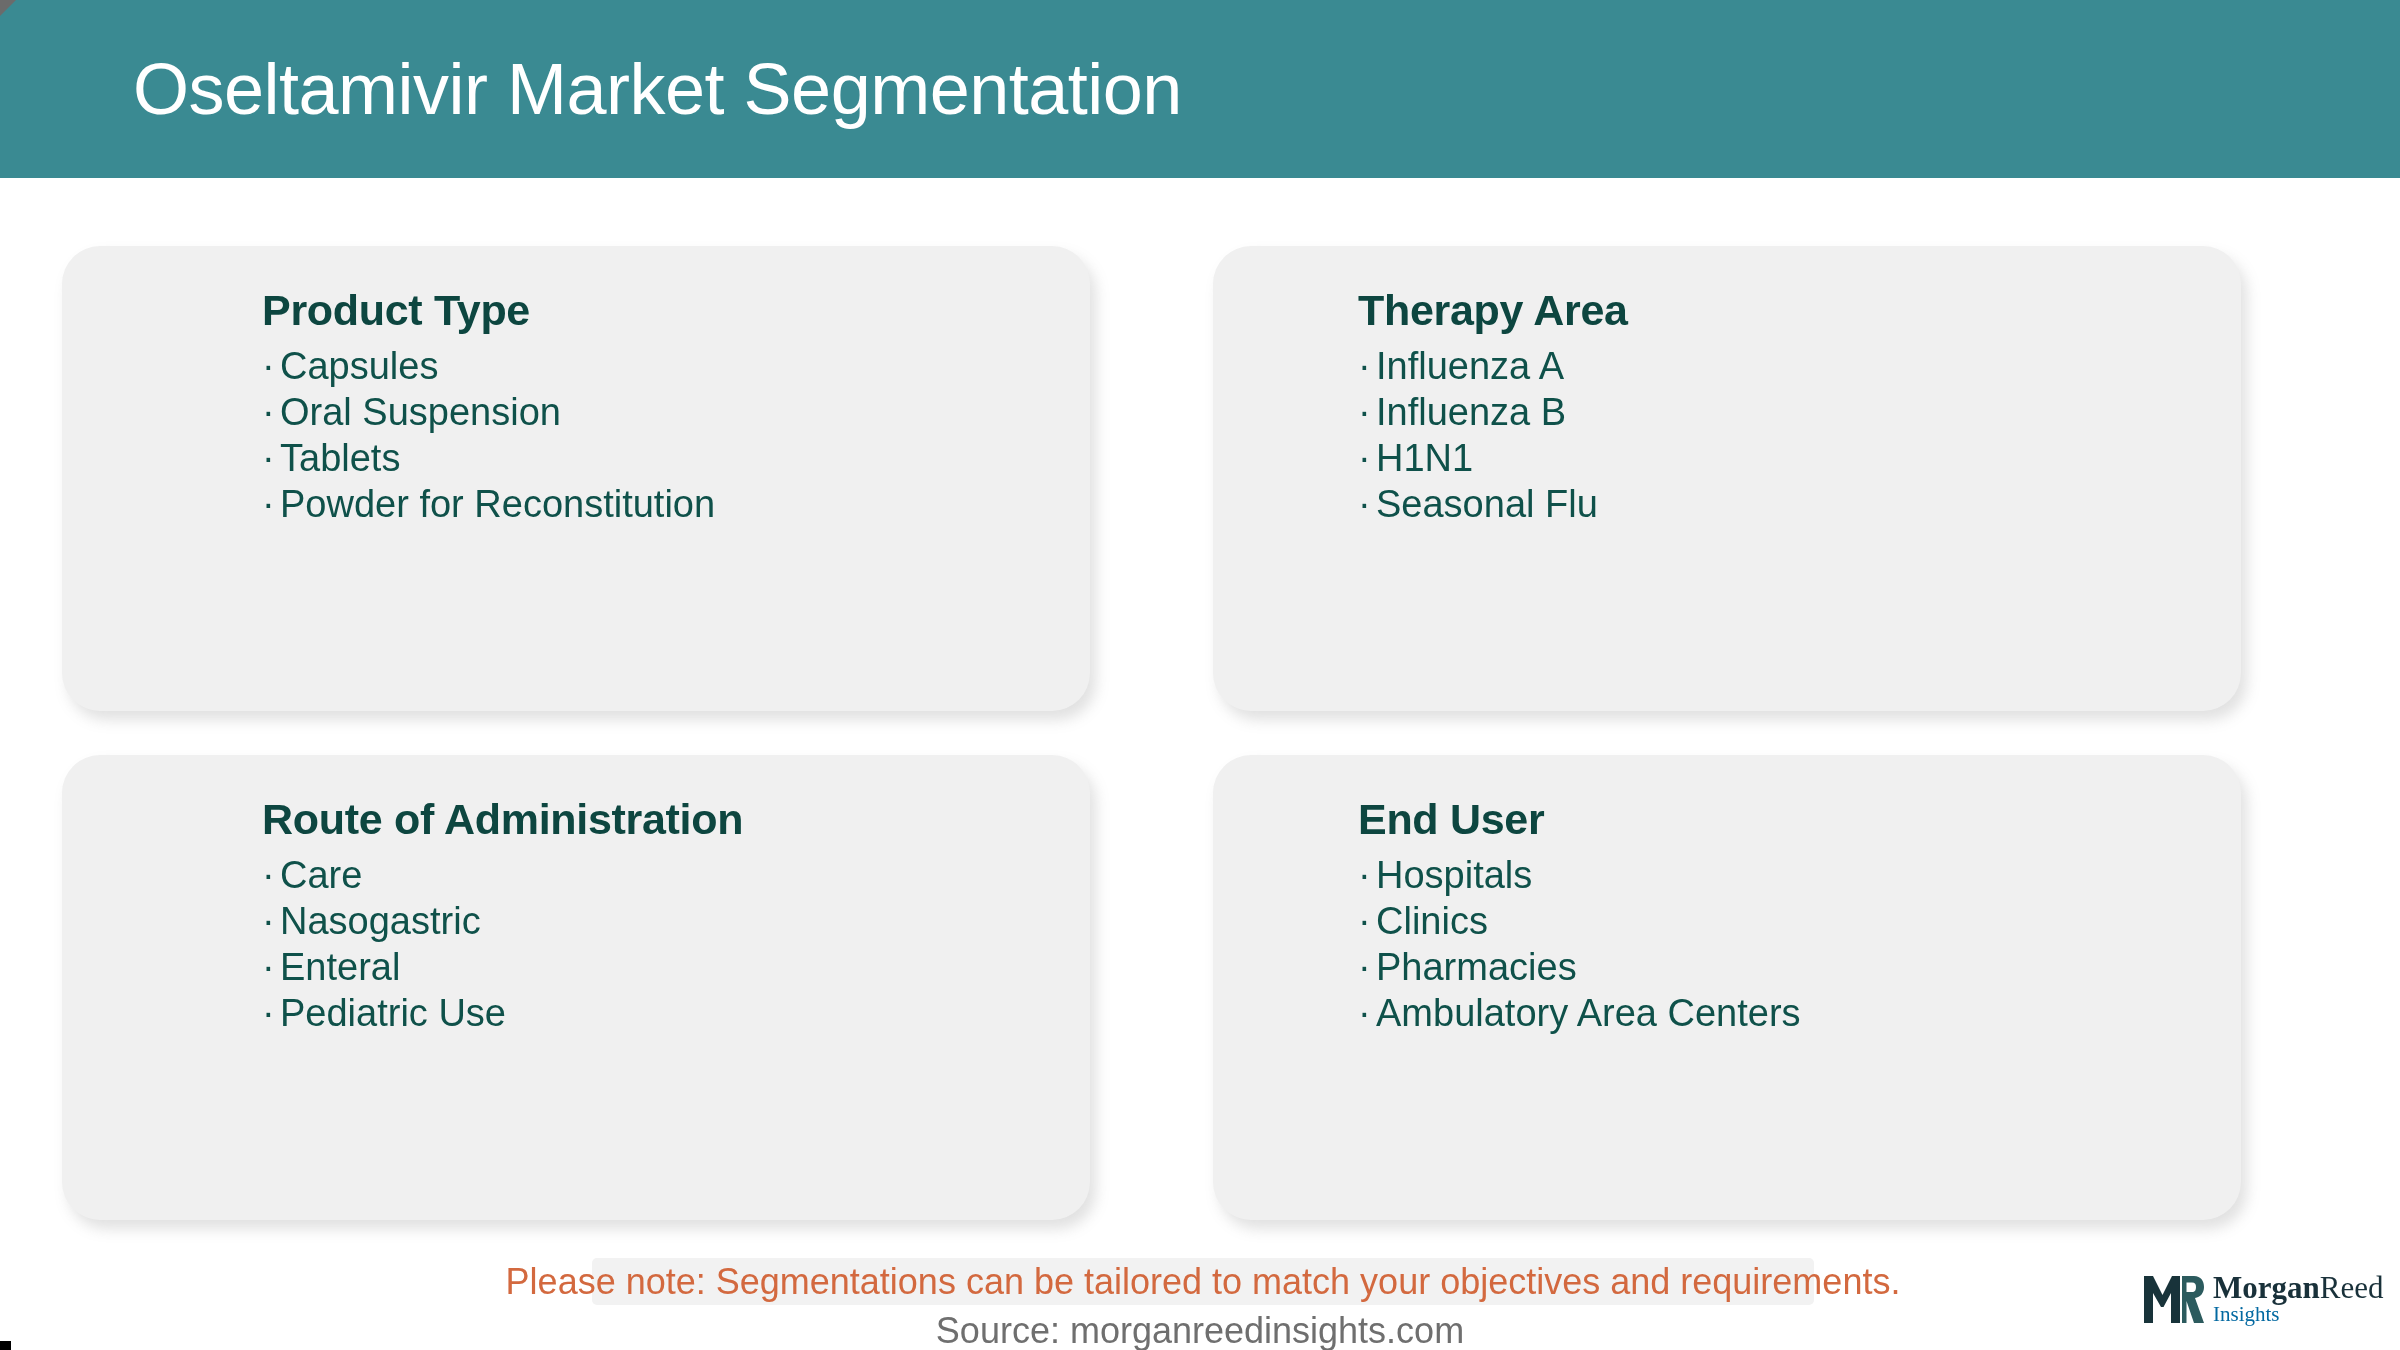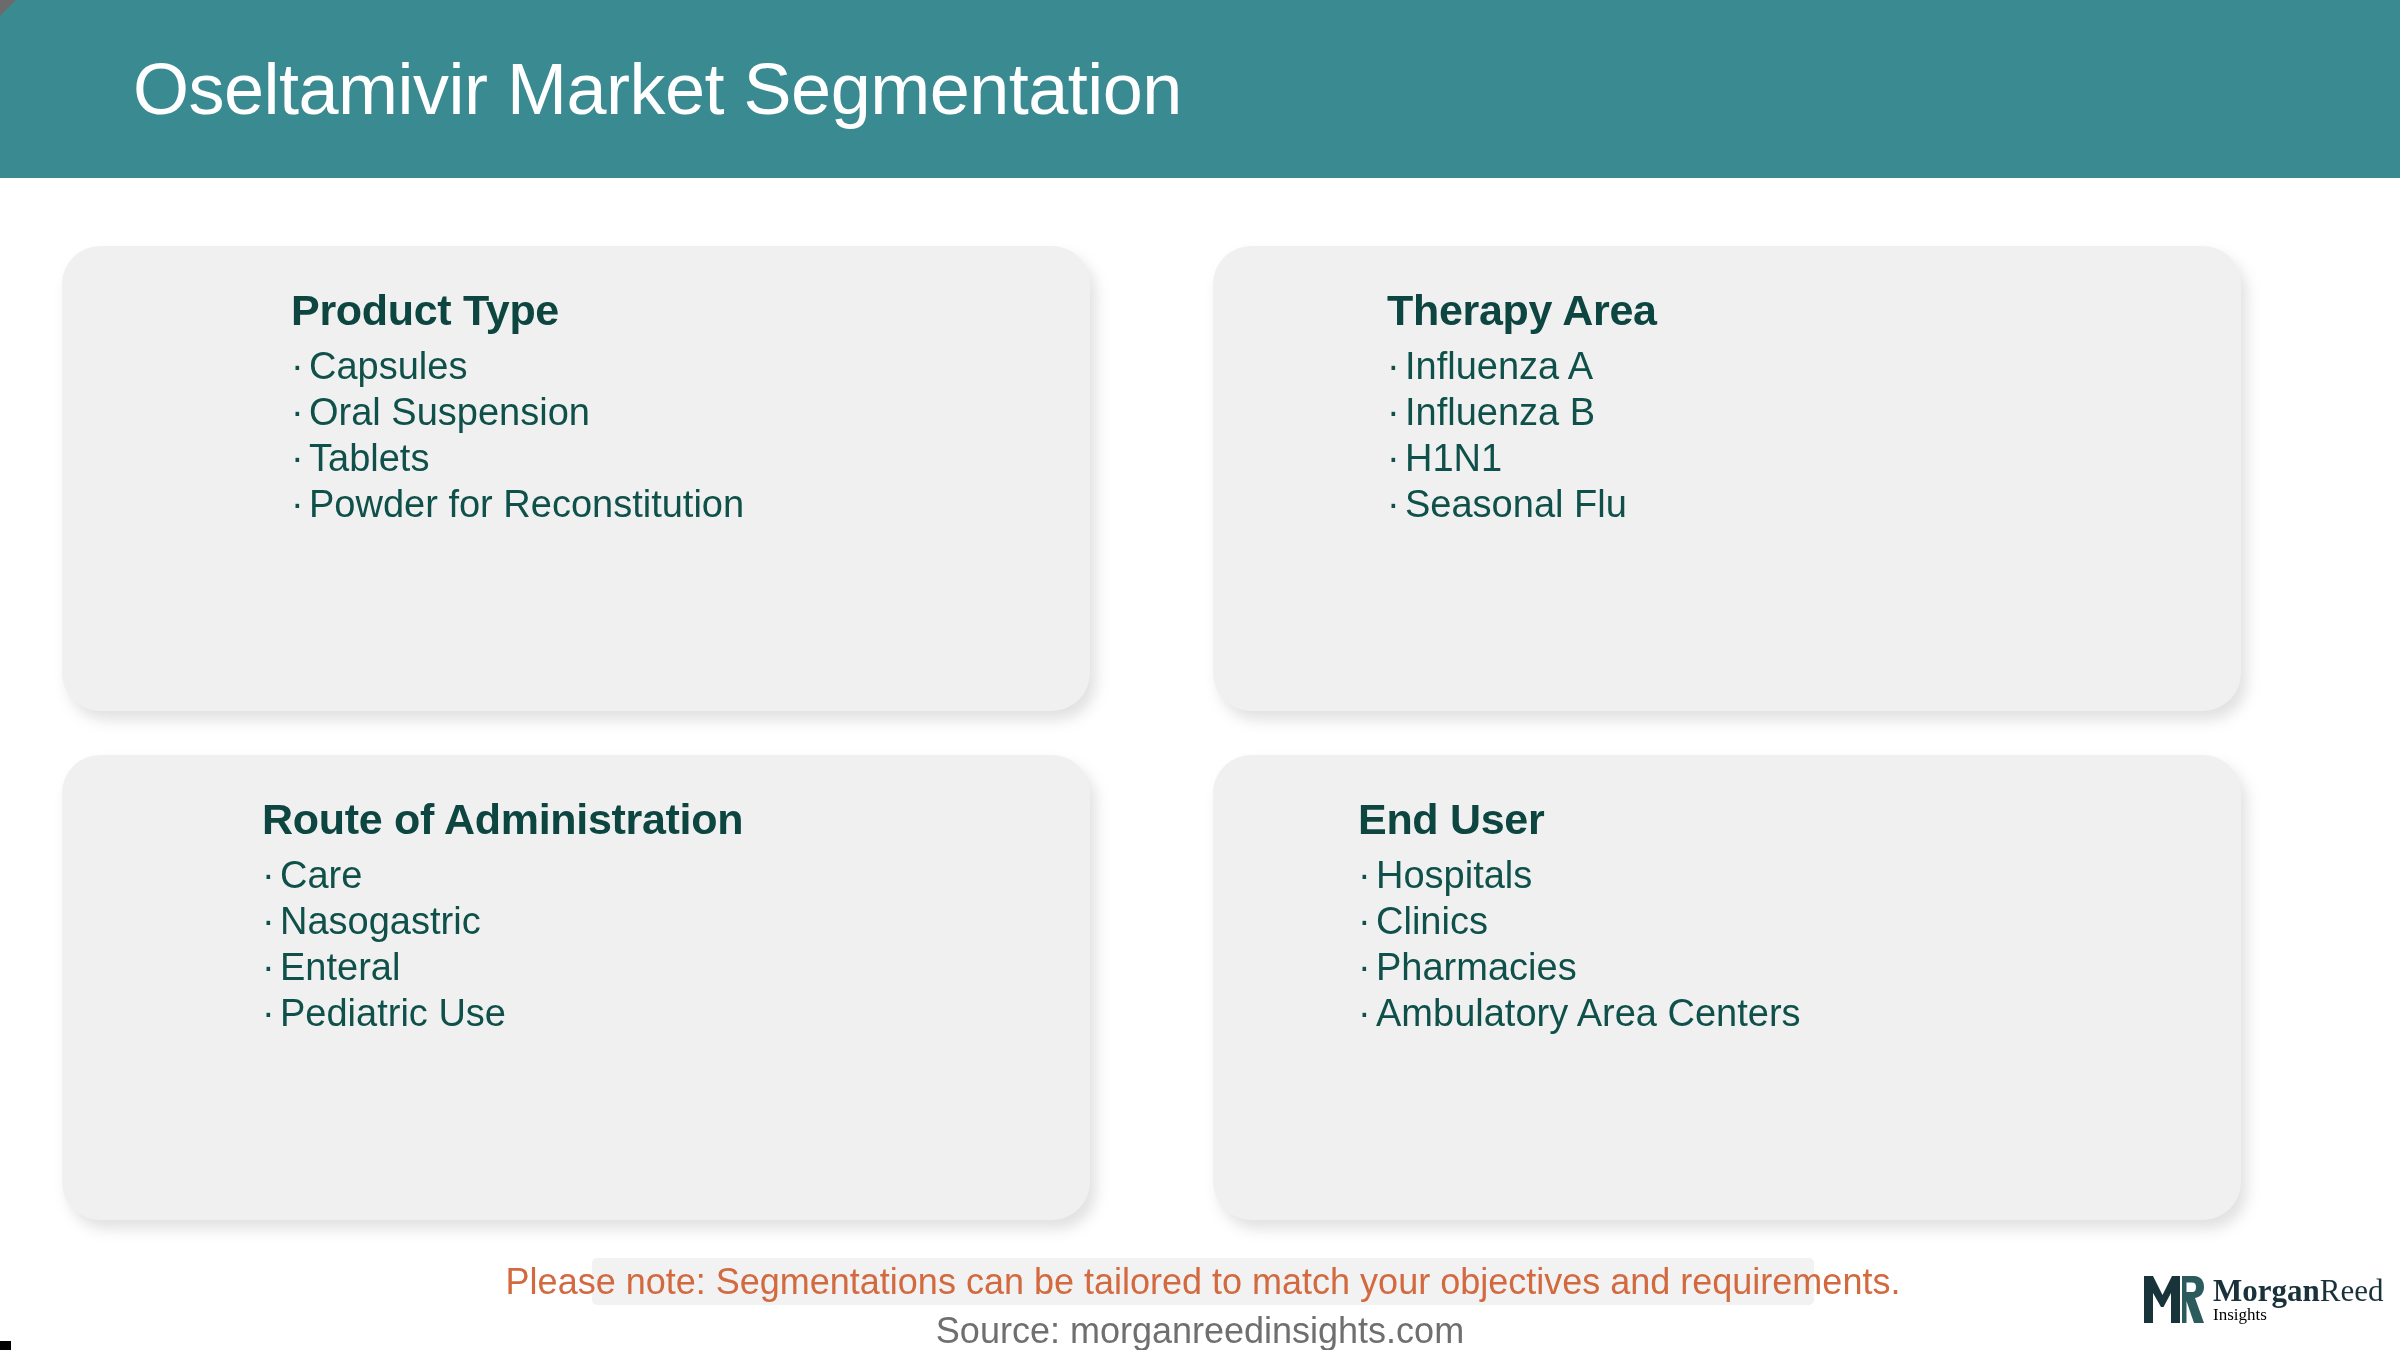--- a/index.html
+++ b/index.html
@@ -74,21 +74,21 @@
   .card-r2 { top: 577px; height: 465px; }
   .card-c1 { left: 62px;   width: 1028px; }
   .card-c2 { left: 1213px; width: 1028px; }
 
   .card-inner {
     position: absolute;
     left: 200px;
     top: 0;
     right: 40px;
   }
-  .card-r1 .card-inner { top: 40px; margin-left: 29px; }
+  .card-r1 .card-inner { top: 40px; }
   .card-r2 .card-inner { top: 40px; }
   .card-c2 .card-inner { left: 145px; }
 
   .card-title {
     color: #0d4640;
     font-size: 43px;
     font-weight: bold;
     letter-spacing: -0.3px;
     margin: 0 0 8px 0;
     white-space: nowrap;
@@ -166,22 +166,22 @@
   }
   .logo-line1 {
     font-family: "Liberation Serif", serif;
     font-size: 31px;
     color: #19313a;
     white-space: nowrap;
   }
   .logo-line1 .lw-bold { font-weight: bold; }
   .logo-line2 {
     font-family: "Liberation Serif", serif;
-    font-size: 17px;
-    color: #000000;
+    font-size: 21px;
+    color: #0369a1;
     white-space: nowrap;
   }
 </style>
 </head>
 <body>
 
 <div class="header">
   <div class="header-title">Oseltamivir Market Segmentation</div>
 </div>
 <div class="corner-artifact-tl"></div>

